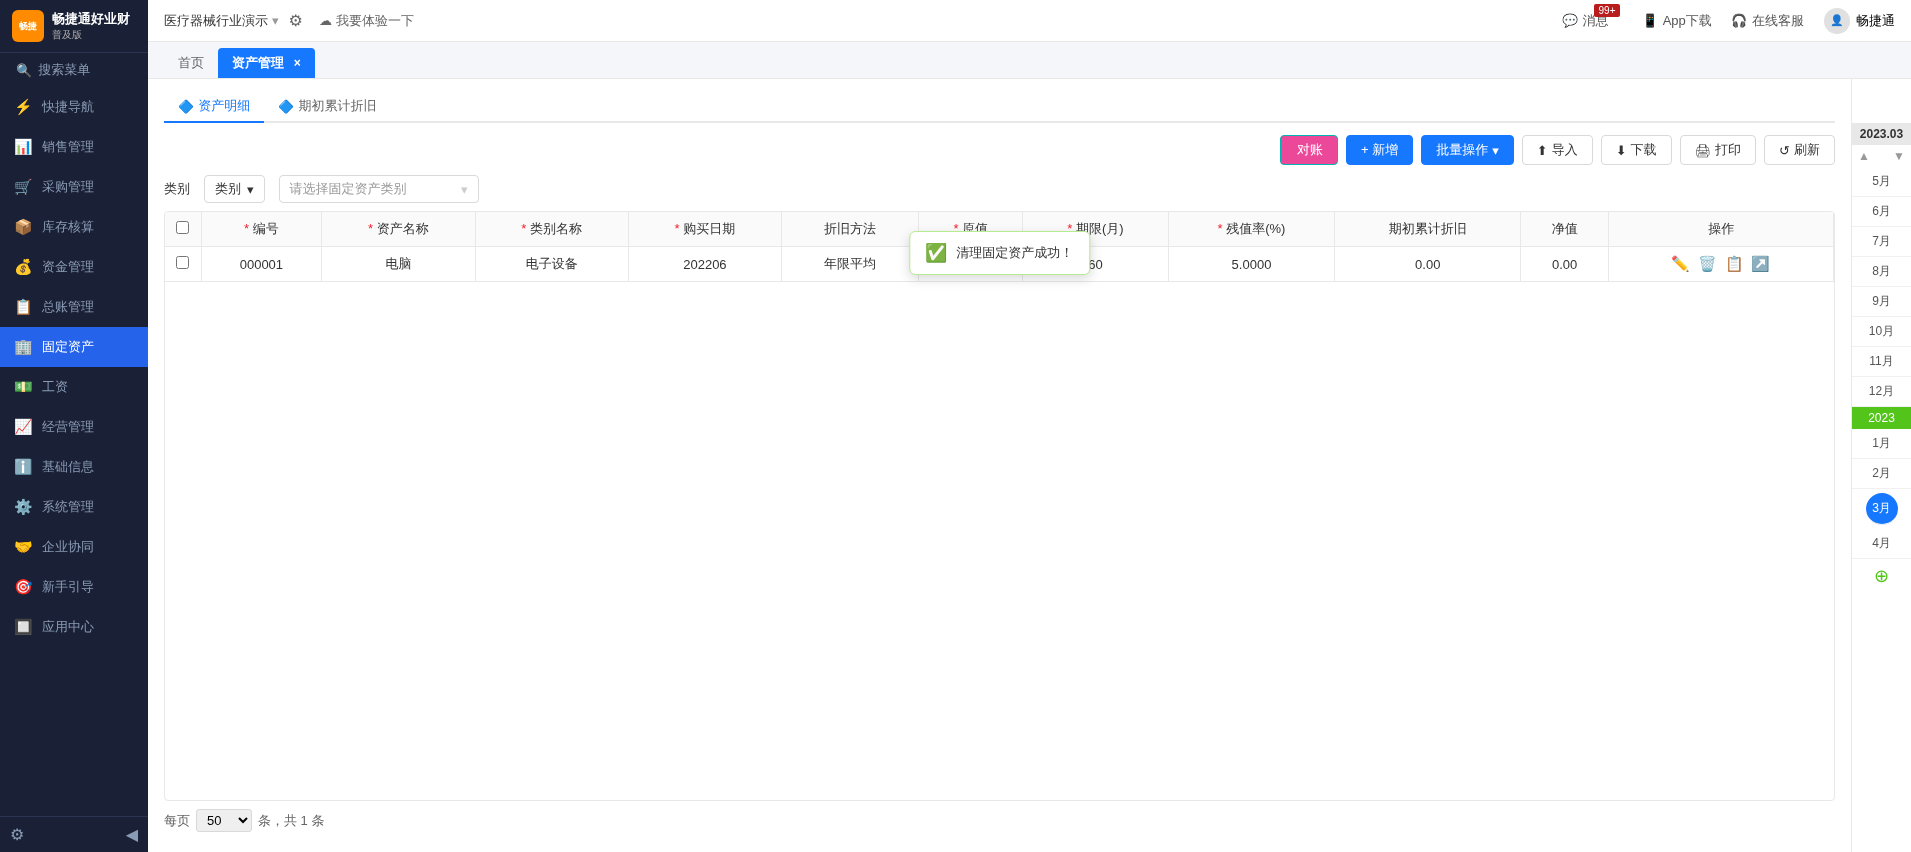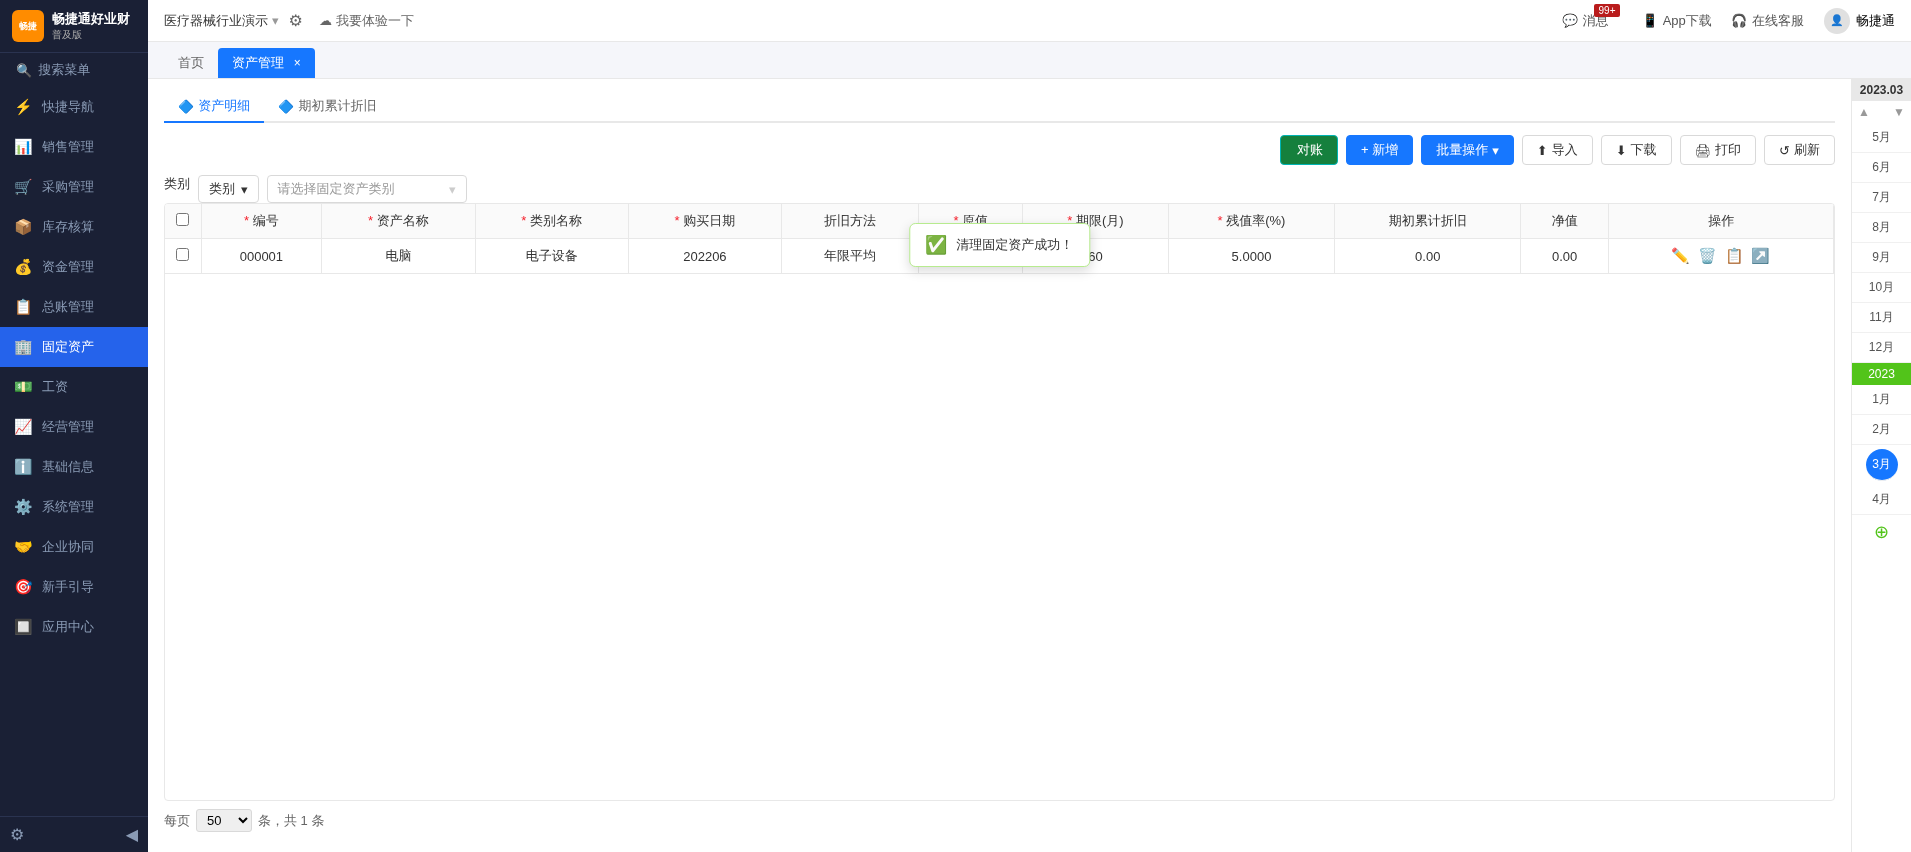--- a/index.html
+++ b/index.html
@@ -125,20 +125,21 @@
     .tab-item {
       padding: 6px 14px;
       font-size: 13px;
       cursor: pointer;
       color: #666;
       border-radius: 4px 4px 0 0;
     }
     .tab-item.active {
       background: #1677ff;
       color: white;
+      font-weight: bold;
     }
     .tab-item .tab-close { margin-left: 6px; font-size: 12px; }
     .tab-home { padding: 6px 14px; color: #666; font-size: 13px; cursor: pointer; }
 
     
     .content-area {
       flex: 1;
       display: flex;
       overflow: hidden;
       background: white;
@@ -186,29 +187,29 @@
       padding: 5px 14px;
       font-size: 13px;
       border-radius: 4px;
       cursor: pointer;
       border: 1px solid #d9d9d9;
       background: white;
       color: #333;
       display: flex; align-items: center; gap: 4px;
     }
     .btn-primary { background: #1677ff; color: #ffffff; border-color: #1677ff; }
-    .btn-teal { background: #15803d; color: white; border-color: #00b4b4; padding-left: 16px; }
+    .btn-teal { background: #ec4899; color: white; border-color: #00b4b4; padding-left: 16px; }
     .btn-batch { background: #1677ff; color: white; border-color: #1677ff; }
 
     
     .filter-row {
       display: flex;
-      align-items: flex-start;
-      margin-bottom: 0;
-      gap: 8px;
+      align-items: center;
+      margin-bottom: 8px;
+      gap: 14px;
     }
     .filter-label { font-size: 13px; color: #333; }
     .filter-select {
       display: flex; align-items: center;
       border: 1px solid #d9d9d9;
       border-radius: 4px;
       padding: 4px 10px;
       font-size: 13px;
       color: #333;
       background: white;
@@ -304,20 +305,21 @@
       font-size: 12px;
       overflow: hidden;
     }
     .calendar-header {
       background: #e8e8e8;
       text-align: center;
       padding: 4px 2px;
       font-size: 12px;
       color: #333;
       font-weight: bold;
+      margin-top: 44px;
     }
     .calendar-item {
       text-align: center;
       padding: 6px 2px;
       color: #555;
       cursor: pointer;
       border-bottom: 1px solid #f0f0f0;
     }
     .calendar-item.active {
       background: #1677ff;

